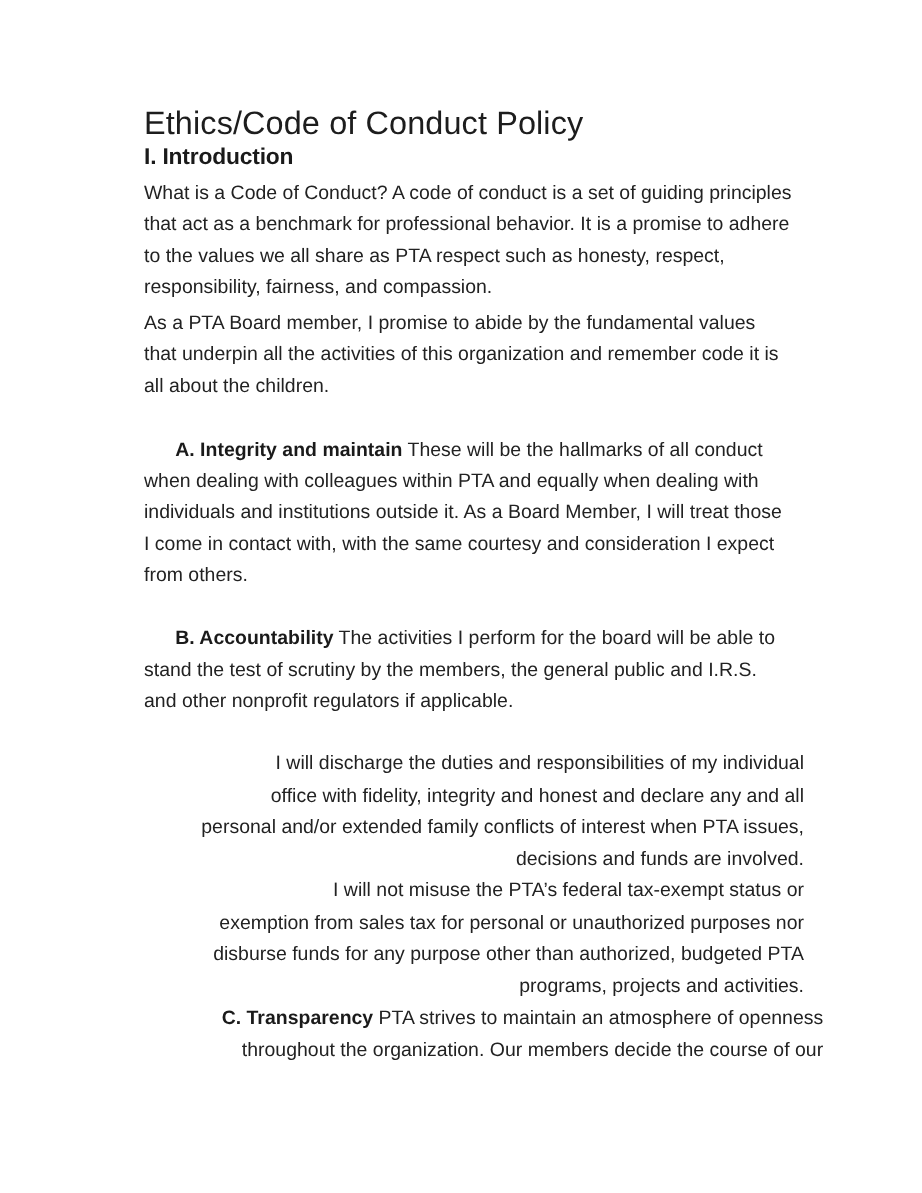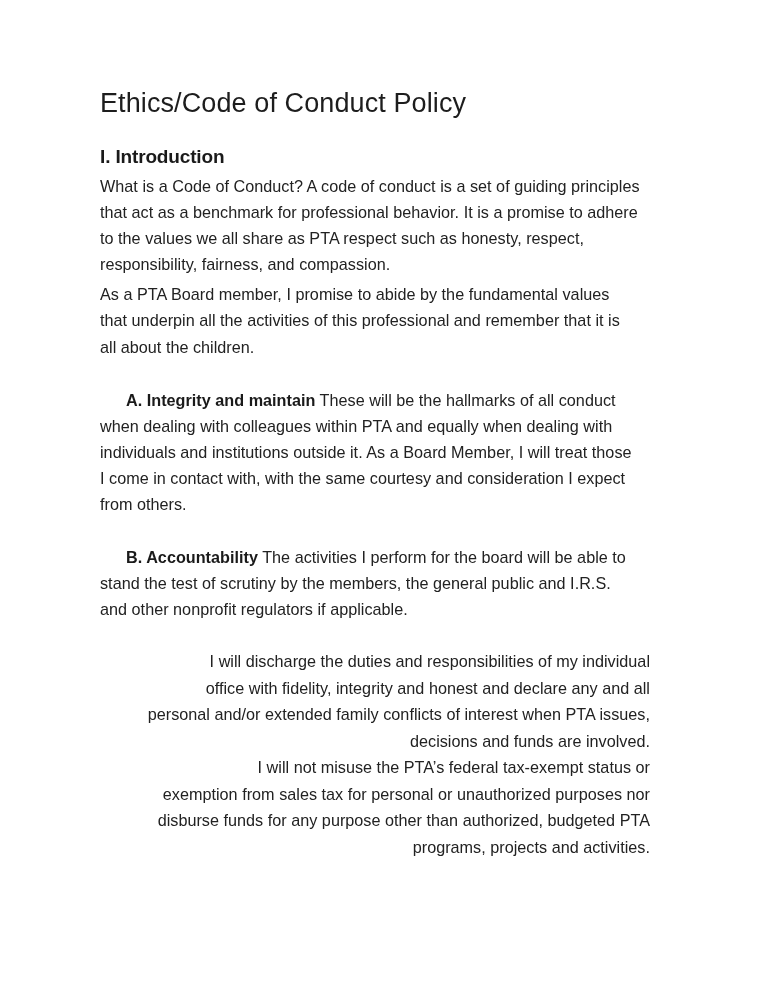--- a/index.html
+++ b/index.html
@@ -20,21 +20,21 @@
     position: relative;
     width: 768px;
     height: 994px;
     background: #ffffff;
     box-sizing: border-box;
     overflow: hidden;
   }
 
   .content {
     position: absolute;
-    left: 100px;
+    left: 120px;
     top: 86px;
     width: 540px;
   }
 
   
   .doc-title {
     font-size: 27px;
     font-weight: 400;
     line-height: 34px;
     letter-spacing: 0.1px;
@@ -45,21 +45,21 @@
 
   
   .section-heading {
     font-size: 19px;
     font-weight: bold;
     line-height: 24px;
     color: #1a1a1a;
     margin: 0;
     letter-spacing: -0.15px;
   }
-  .sh-intro   { margin-top: 25px; }
+  .sh-intro   { }
   .sh-values  { margin-top: 31px; }
 
   
   p.body {
     font-size: 16.2px;
     line-height: 26.1px;
     color: #222222;
     margin: 4px 0 0 0;
     text-align: left;
     letter-spacing: 0.02px;
@@ -111,29 +111,32 @@
 <div class="page">
   <div class="content">
 
     <h1 class="doc-title">Ethics/Code of Conduct Policy</h1>
 
     <h2 class="section-heading sh-intro">I. Introduction</h2>
 
     <p class="body">What is a Code of Conduct? A code of conduct is a set of guiding principles that act as a benchmark for professional behavior.  It is a promise to adhere to the values we all share as PTA respect such as honesty, respect, responsibility, fairness, and compassion.</p>
 
 
-    <p class="body">As a PTA Board member, I promise to abide by the fundamental values that underpin all the activities of this professional and remember that it is all about the children.</p>
+    <p class="body">As a PTA Board member, I promise to abide by the fundamental values that underpin all the activities of this organization and remember code it is all about the children.</p>
 
     <p class="body lettered"><b class="run-in">A. Integrity and maintain</b><span> These will be the hallmarks of all conduct when dealing with colleagues within PTA and equally when dealing with individuals and institutions outside it. As a Board Member, I will treat those I come in contact with, with the same courtesy and consideration I expect from others.</span></p>
 
     <p class="body lettered"><b class="run-in">B. Accountability</b><span> The activities I perform for the board will be able to stand the test of scrutiny by the members, the general public and I.R.S. and other nonprofit regulators if applicable.</span></p>
 
     <div class="indent-block">
 
       <p class="body">I will discharge the duties and responsibilities of my individual office with fidelity, integrity and honest and declare any and all personal and/or extended family conflicts of interest when PTA issues, decisions and funds are involved.</p>
 
       <p class="body">I will not misuse the PTA’s federal tax-exempt status or exemption from sales tax for personal or unauthorized purposes nor disburse funds for any purpose other than authorized, budgeted PTA programs, projects and activities.</p>
 
+      <p class="body transparency">
+          <span class="cont"><b class="run-in">C. Transparency</b><span> PTA strives to maintain an atmosphere of openness throughout the organization. Our members decide the course of our</span></span>
+        </p>
 
     </div>
 
   </div>
 </div>
 
 </body></html>

